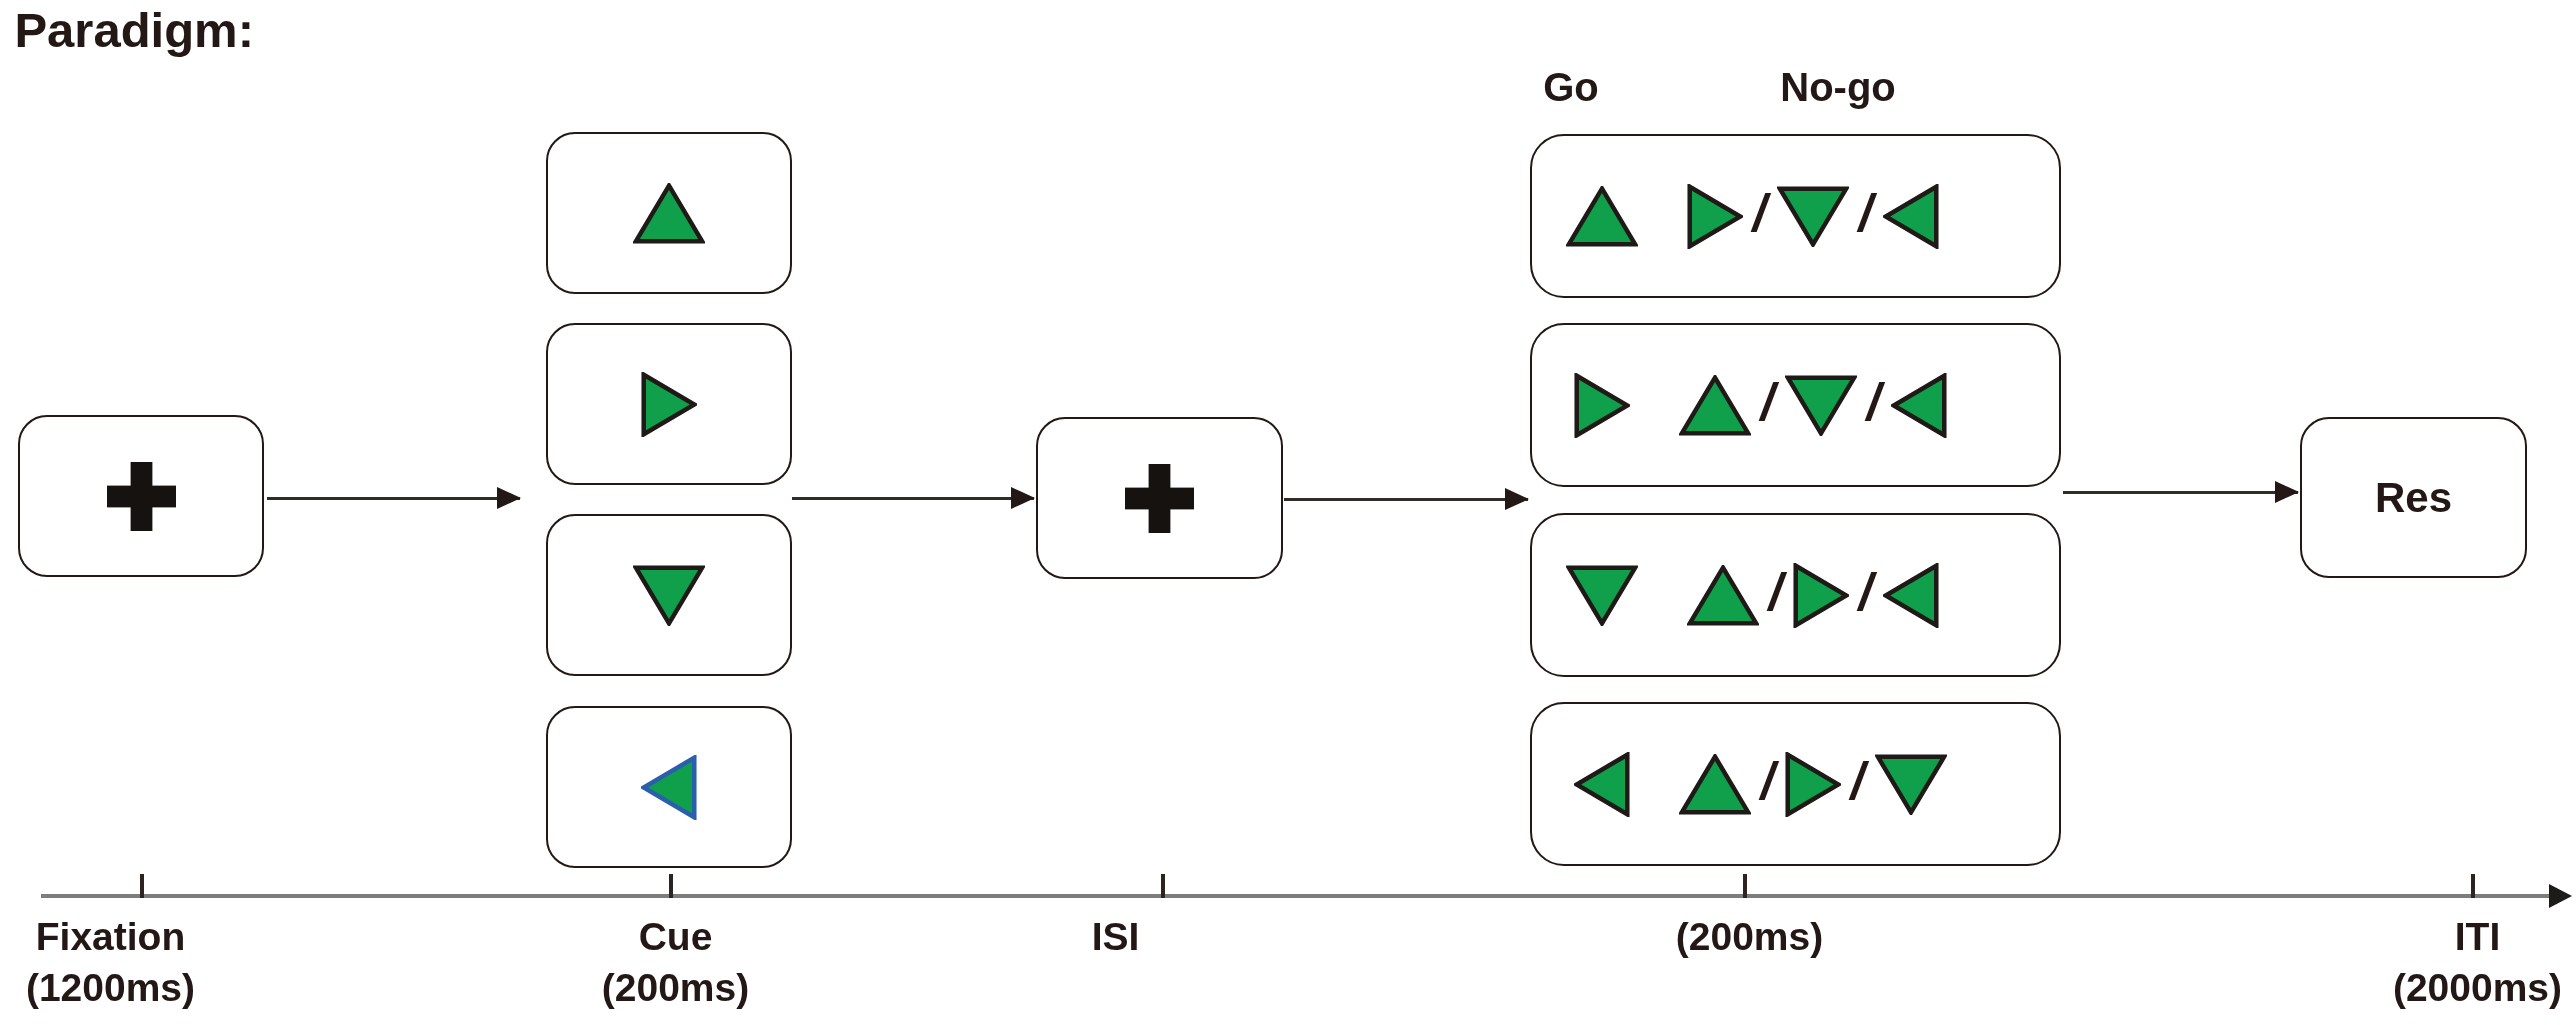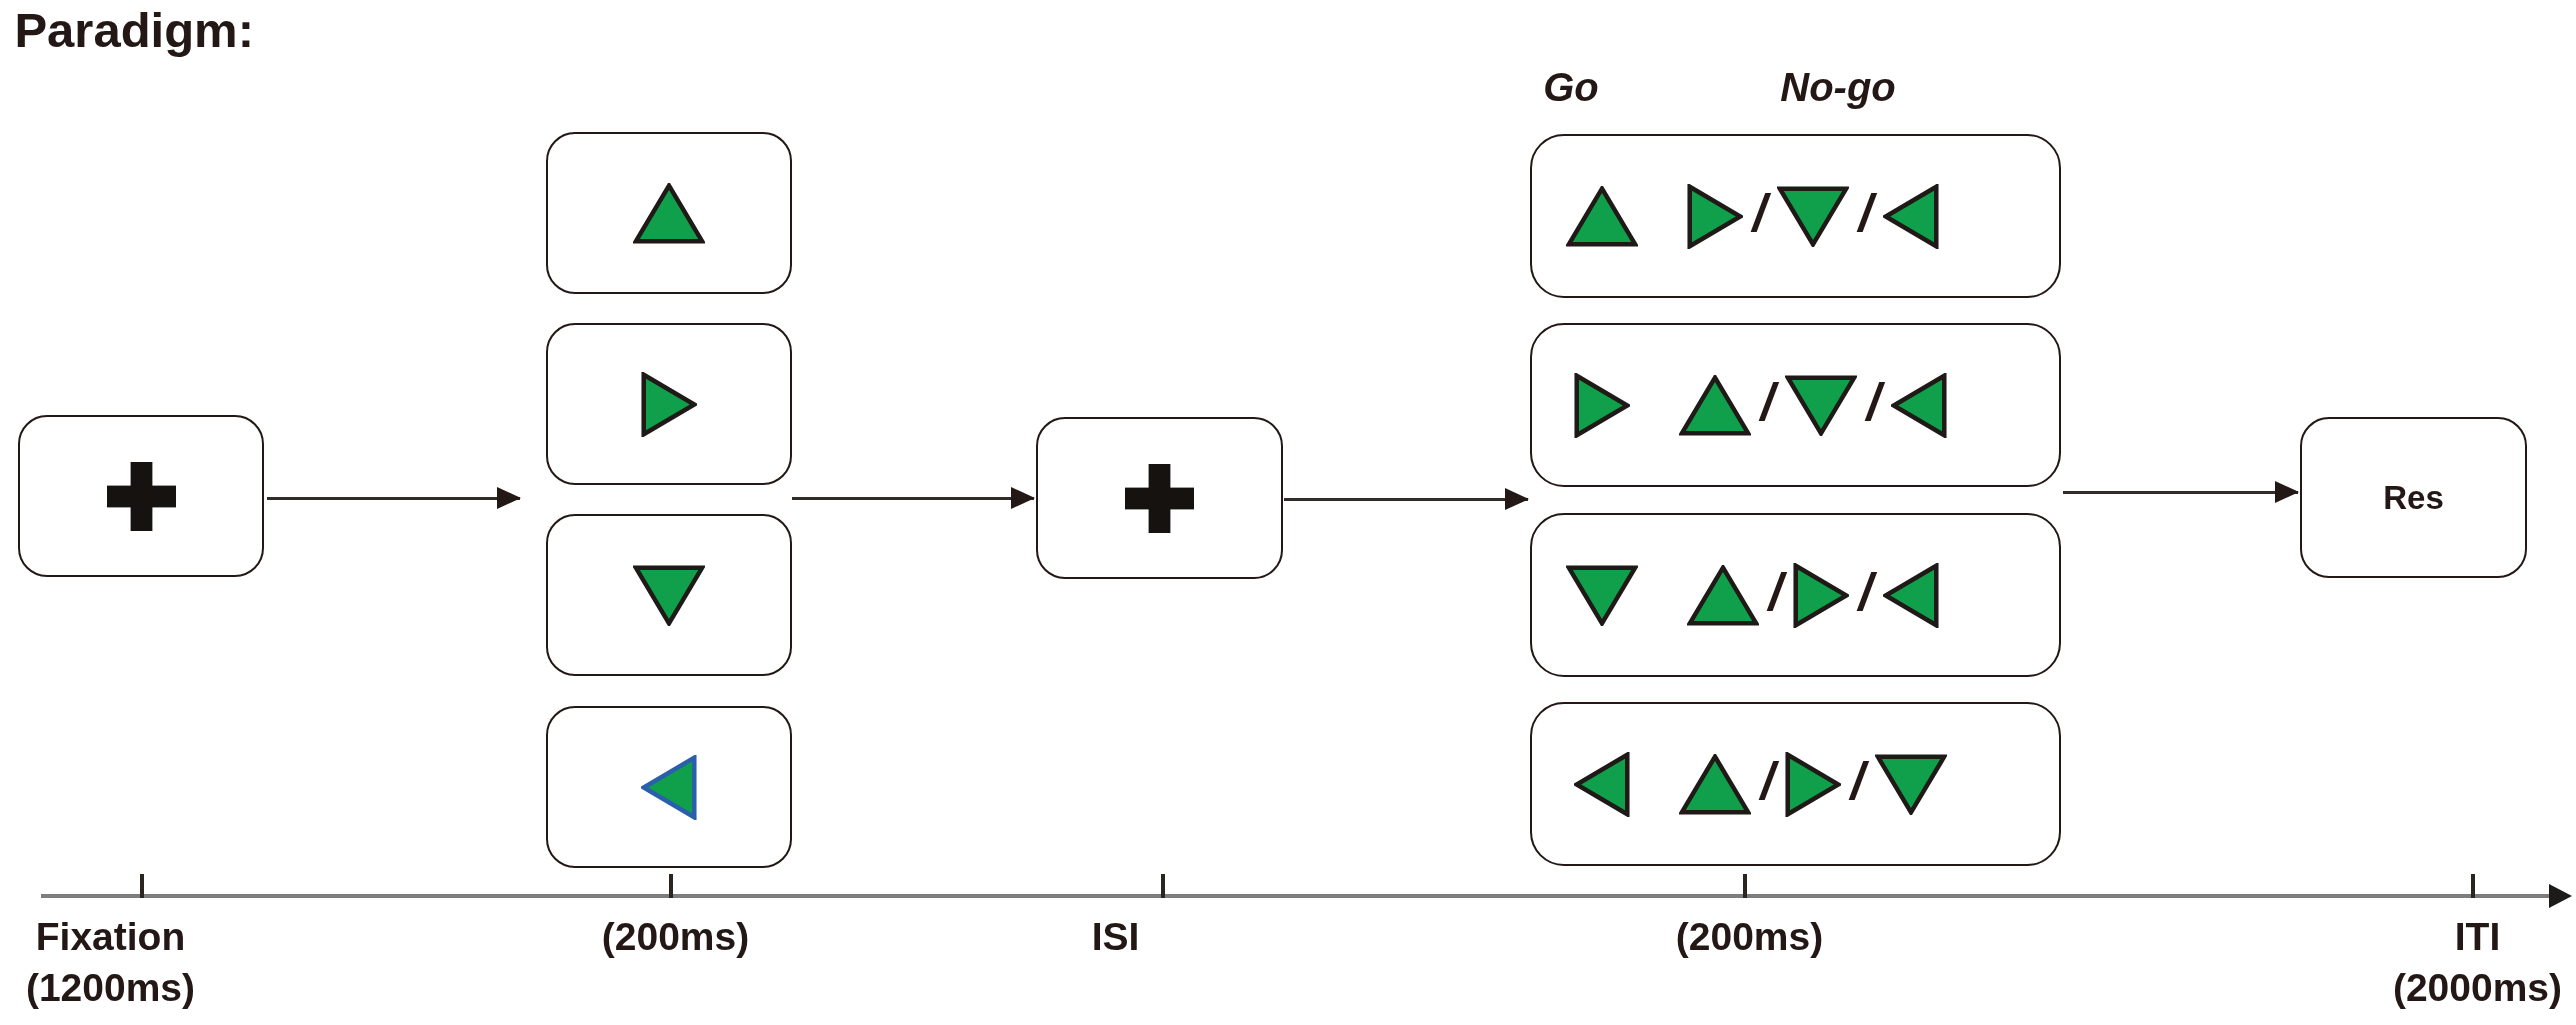--- a/index.html
+++ b/index.html
@@ -20,36 +20,36 @@
   .box {
     position: absolute; box-sizing: border-box;
     background: #ffffff;
     border: 2.7px solid #231815;
     border-radius: 29px;
     display: flex; align-items: center; justify-content: center;
   }
   .fixation-box { left: 18px;  top: 415px; width: 246px; height: 162px; }
   .isi-box      { left: 1036px; top: 417px; width: 247px; height: 162px; }
   .res-box      { left: 2300px; top: 417px; width: 227px; height: 161px; }
-  .res-text { font-size: 33px; font-weight: bold; }
+  .res-text { font-size: 42px; font-weight: bold; }
 
   .cue-box { left: 546px; width: 246px; height: 162px; }
 
   .target-row {
     left: 1530px; width: 531px; height: 164px;
     border-radius: 34px;
     justify-content: flex-start;
   }
   .go-slot { width: 126px; margin-left: 7.2px; display: flex; justify-content: center; align-items: center; }
   .nogo-slot { flex: 1; margin-right: 99px; display: flex; justify-content: center; align-items: center; gap: 8.1px; }
   .slash { font-size: 51px; font-weight: bold; font-style: italic; transform: translateY(-2.7px); padding: 0 1.8px; }
 
   .stim-header {
     position: absolute; top: 65px; transform: translateX(-50%);
-    font-size: 40px; font-weight: bold; white-space: nowrap; font-style: italic;
+    font-size: 40px; font-weight: bold; white-space: nowrap;
   }
 
   .arrow { position: absolute; height: 2.7px; background: #332b27; }
   .arrow::after {
     content: ""; position: absolute; right: -0.9px; top: 50%;
     transform: translateY(-50%);
     width: 0; height: 0;
     border-left: 24.4px solid #231815;
     border-top: 11.7px solid transparent;
     border-bottom: 11.7px solid transparent;
@@ -222,20 +222,21 @@
   <div class="tl-line"></div>
   <div class="tl-arrowhead"></div>
   <div id="timeline-marks">
       <div class="tl-tick" style="left: 140px;"></div>
       <div class="tl-label" style="left: -25px;">
         <div>Fixation</div>
         <div>(1200ms)</div>
       </div>
       <div class="tl-tick" style="left: 669px;"></div>
       <div class="tl-label" style="left: 540px;">
+        <div>Cue</div>
         <div>(200ms)</div>
       </div>
       <div class="tl-tick" style="left: 1161px;"></div>
       <div class="tl-label" style="left: 980px;">
         <div>ISI</div>
       </div>
       <div class="tl-tick" style="left: 1743px;"></div>
       <div class="tl-label" style="left: 1614px;">
         <div>(200ms)</div>
       </div>

